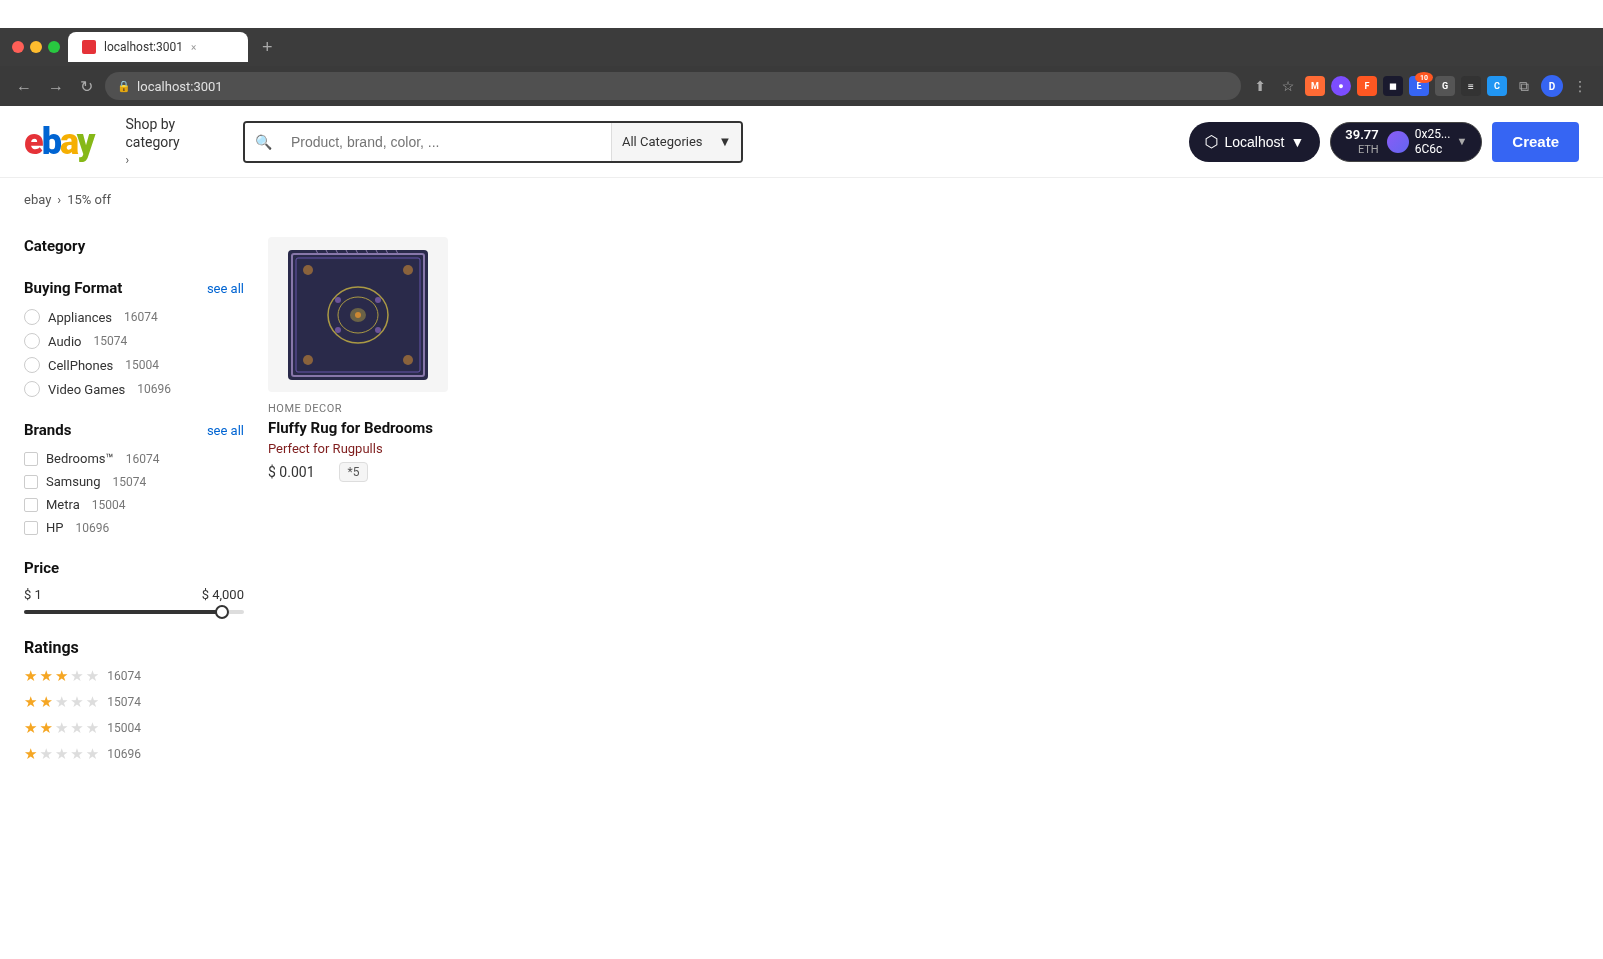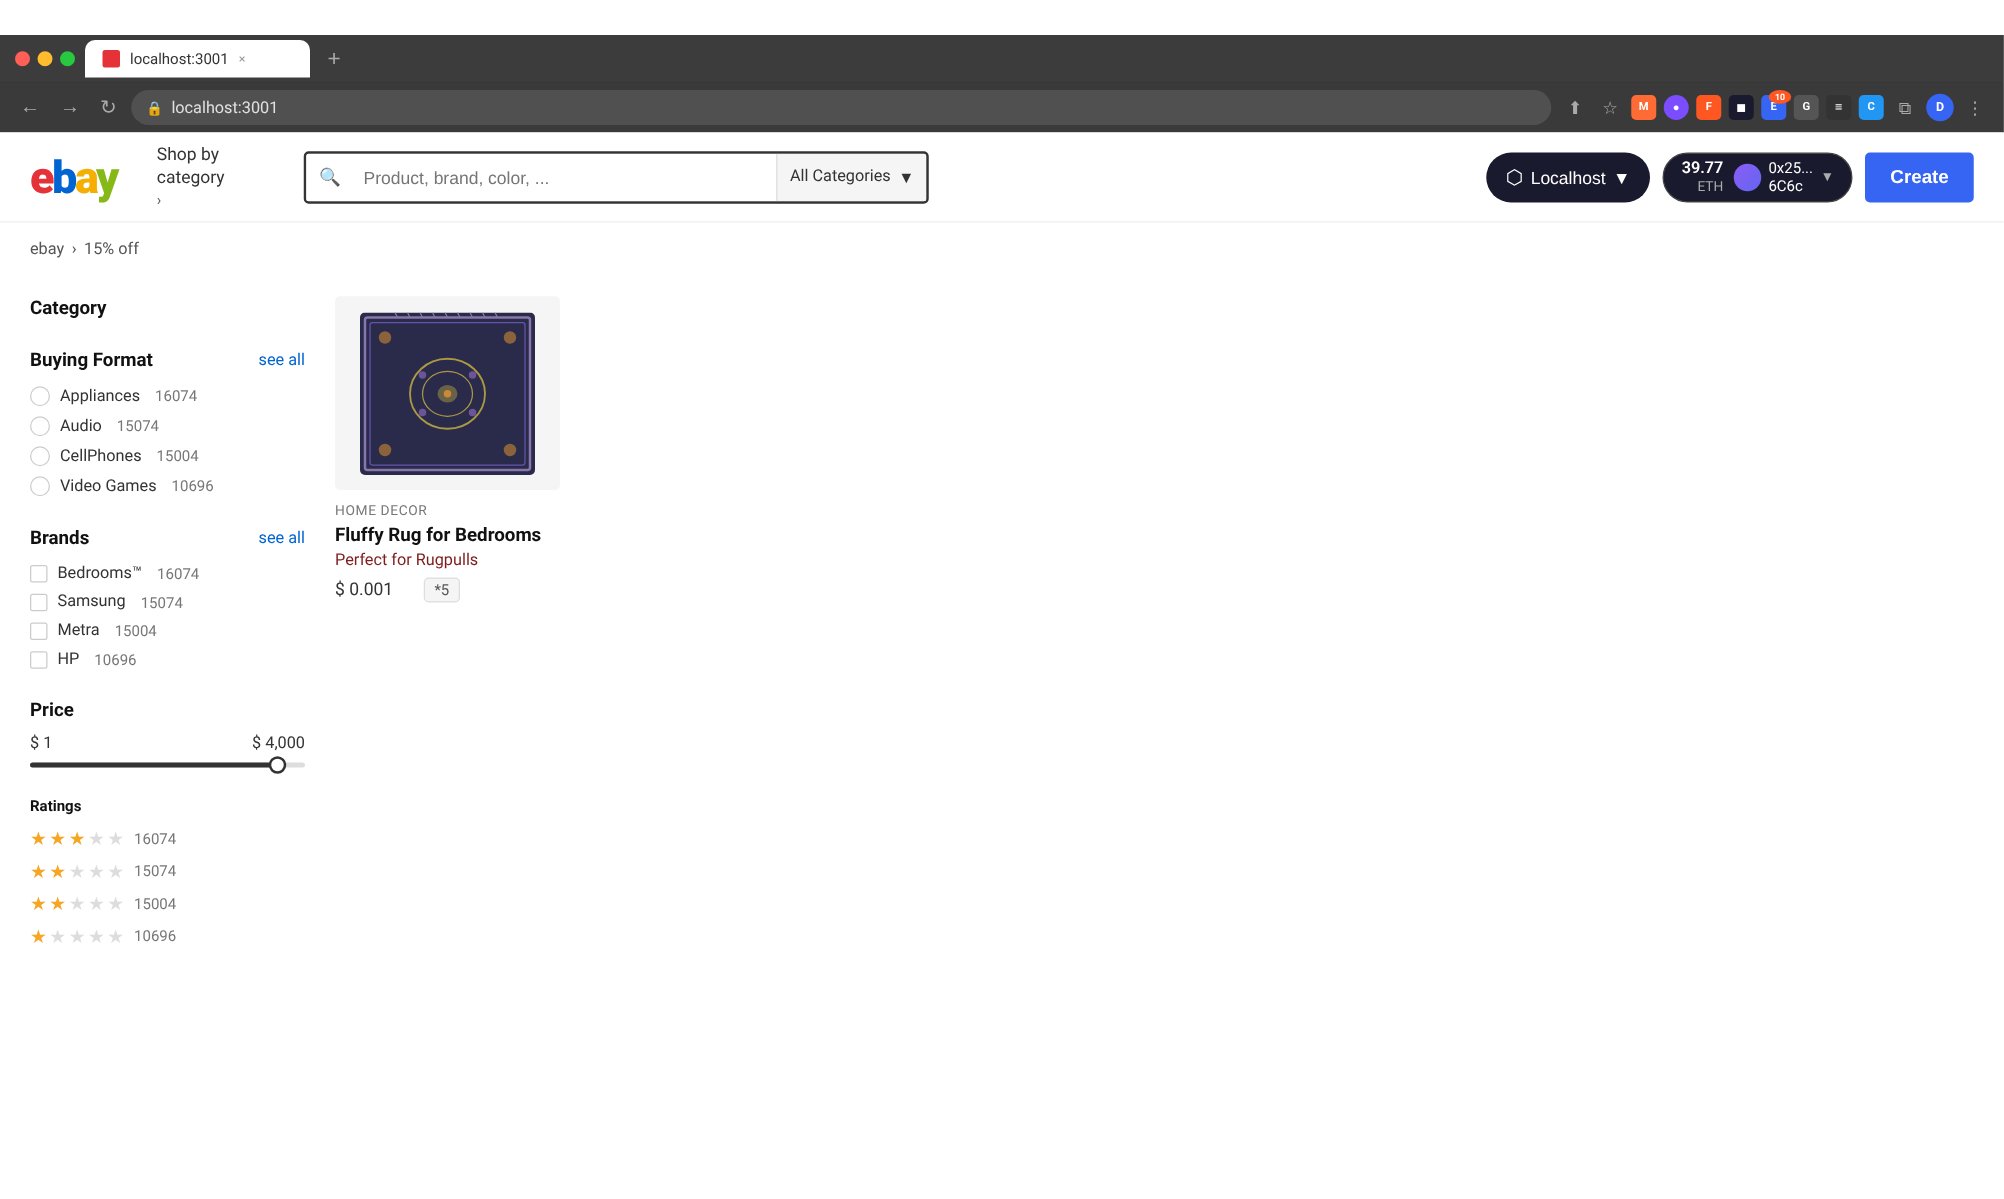--- a/index.html
+++ b/index.html
@@ -34,21 +34,21 @@
     .logo-ebay { font-size: 36px; font-weight: 900; letter-spacing: -2px; line-height: 1; }
     .logo-e { color: #e53238; }
     .logo-b { color: #0064d2; }
     .logo-a { color: #f5af02; }
     .logo-y { color: #86b817; }
     .shop-by-category { display: flex; flex-direction: column; font-size: 14px; color: #333; cursor: pointer; white-space: nowrap; line-height: 1.3; padding: 0 12px; min-width: 110px; }
     .shop-by-category .arrow { font-size: 12px; color: #555; margin-top: 2px; }
     .search-bar { display: flex; flex: 1; max-width: 500px; border: 2px solid #333; border-radius: 4px; overflow: hidden; height: 42px; }
     .search-icon-wrap { display: flex; align-items: center; padding: 0 10px; background: #fff; color: #666; }
     .search-input { flex: 1; border: none; outline: none; padding: 0 8px; font-size: 14px; color: #999; }
-    .search-category { border: none; border-left: 1px solid #ddd; background: #f5f5f5; padding: 0 10px; font-size: 13px; color: #333; cursor: pointer; white-space: nowrap; display: flex; align-items: center; gap: 6px; }
+    .search-category { border: none; border-left: 1px solid #ddd; background: #f5f5f5; padding: 0 10px; font-size: 13px; color: #333; cursor: pointer; white-space: nowrap; display: flex; align-items: center; gap: 16px; }
     .header-right { display: flex; align-items: center; gap: 10px; margin-left: auto; }
     .wallet-btn { display: flex; align-items: center; gap: 6px; background: #1a1a2e; color: #fff; border: none; border-radius: 20px; padding: 8px 16px; font-size: 14px; cursor: pointer; height: 40px; }
     .eth-symbol { font-size: 16px; }
     .eth-info { display: flex; align-items: center; gap: 8px; background: #1a1a2e; color: #fff; border: 1px solid #444; border-radius: 20px; padding: 0 14px; font-size: 13px; height: 40px; }
     .eth-amount { font-weight: 600; font-size: 13px; }
     .eth-amount-label { font-size: 11px; color: #aaa; }
     .eth-address-wrap { display: flex; align-items: center; gap: 6px; }
     .eth-avatar { width: 22px; height: 22px; border-radius: 50%; background: linear-gradient(135deg, #8b5cf6, #6366f1); }
     .eth-address { font-size: 12px; }
     .create-btn { background: #3665f3; color: #fff; border: none; border-radius: 4px; padding: 5px 20px; font-size: 15px; font-weight: 600; cursor: pointer; height: 40px; }
@@ -75,21 +75,21 @@
     
     .price-section { margin-bottom: 24px; }
     .price-section-title { font-size: 15px; font-weight: 700; color: #111; margin-bottom: 10px; }
     .price-range-labels { display: flex; justify-content: space-between; font-size: 13px; color: #333; margin-bottom: 6px; }
     .price-slider-track { position: relative; height: 4px; background: #ddd; border-radius: 2px; margin: 8px 0; }
     .price-slider-fill { position: absolute; left: 0; right: 10%; top: 0; height: 4px; background: #333; border-radius: 2px; }
     .price-slider-thumb { position: absolute; right: 10%; top: 50%; transform: translate(50%, -50%); width: 14px; height: 14px; background: #fff; border: 2px solid #333; border-radius: 50%; cursor: pointer; }
 
     
     .ratings-section { margin-bottom: 24px; }
-    .ratings-title { font-size: 12px; font-weight: 700; color: #111; margin-bottom: 10px; }
+    .ratings-title { font-size: 16px; font-weight: 700; color: #111; margin-bottom: 10px; }
     .rating-item { display: flex; align-items: center; gap: 8px; margin-bottom: 8px; }
     .stars { display: flex; gap: 2px; }
     .star { font-size: 15px; }
     .star.filled { color: #f5a623; }
     .star.empty { color: #ddd; }
     .rating-count { font-size: 12px; color: #777; }
 
     
     .product-grid { flex: 1; padding: 16px 0; }
     .product-card { width: 180px; border: none; cursor: pointer; }

